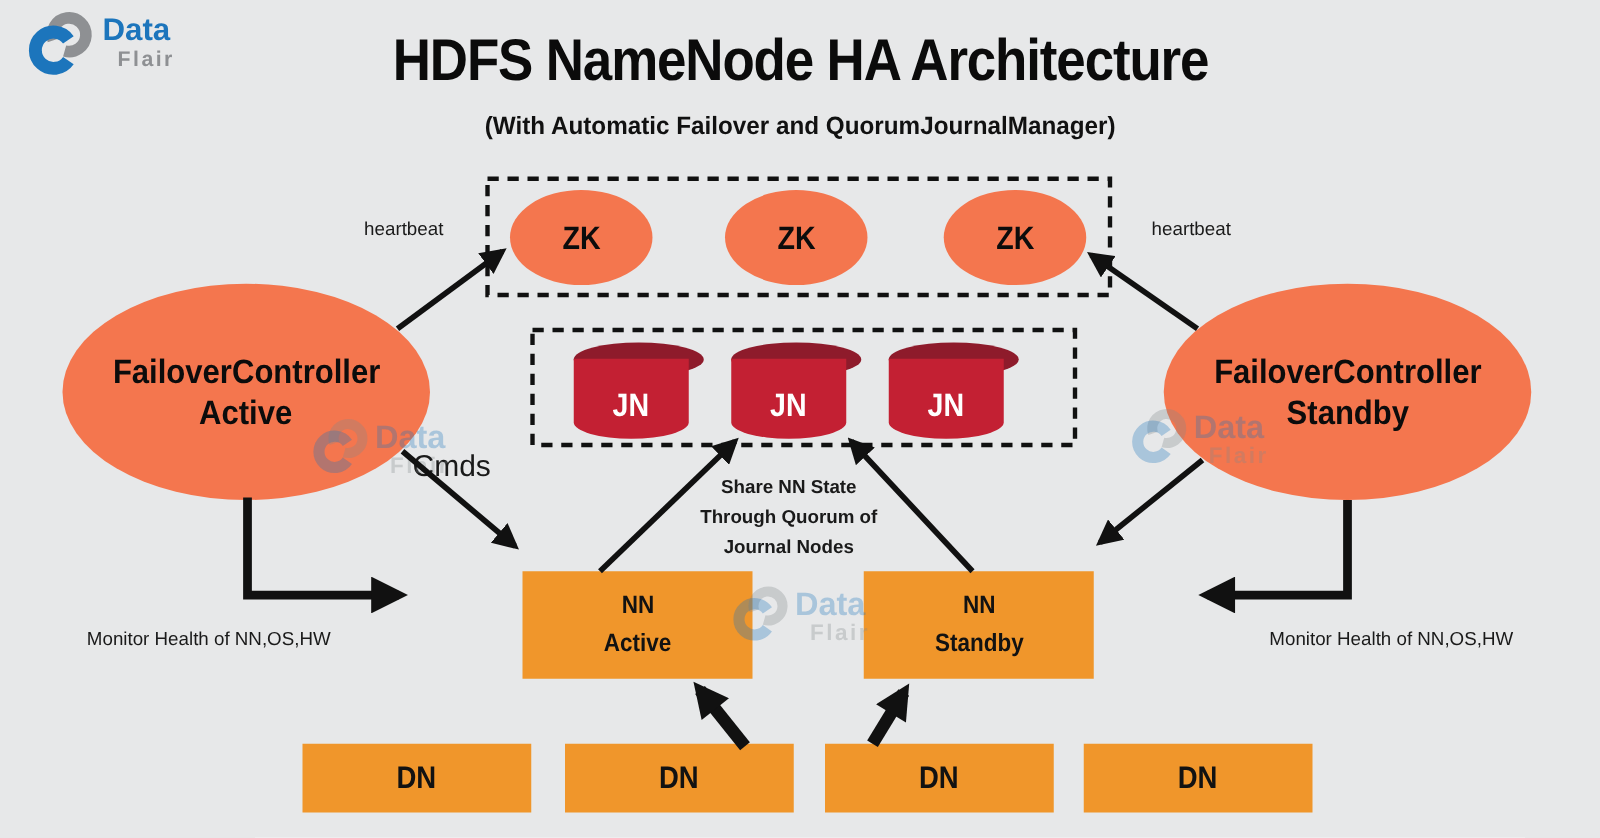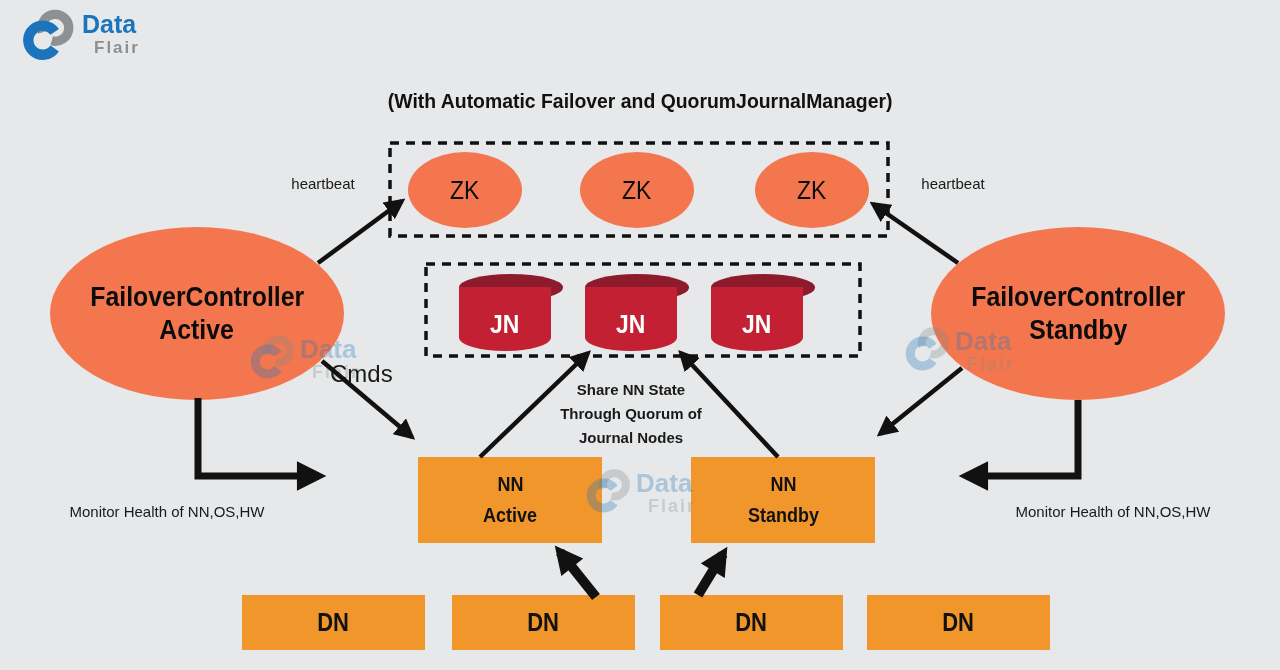--- a/index.html
+++ b/index.html
@@ -17,21 +17,21 @@
   
   #logo{left:20px;top:6px;display:flex;align-items:flex-start;}
   #logo .words{margin-left:4px;line-height:1;}
   #logo .w1{display:block;color:#1c75bc;font-weight:bold;font-size:25px;margin-top:6px;}
   #logo .w2{display:block;color:#8e9093;font-weight:bold;font-size:17px;margin:2px 0 0 12px;letter-spacing:2px;}
   
   .ellipse{background:#f4764e;border-radius:50%;display:flex;flex-direction:column;
            align-items:center;justify-content:center;text-align:center;}
   .fc{width:294px;height:173px;font-weight:bold;font-size:27px;line-height:33px;color:#0c0c0c;}
   .fc .ln{display:block;transform:scaleX(.92);transform-origin:center;white-space:nowrap;}
-  .zk{width:114px;height:76px;font-weight:normal;font-size:26px;color:#0c0c0c;}
+  .zk{width:114px;height:76px;font-weight:bold;font-size:26px;color:#0c0c0c;}
   .zk .ln{transform:scaleX(.88);}
   .box{background:#f0962b;display:flex;flex-direction:column;align-items:center;
        justify-content:center;text-align:center;font-weight:bold;color:#121212;}
   .nn{width:184px;height:86px;font-size:20px;line-height:31px;}
   .nn .ln{display:block;transform:scaleX(.9);transform-origin:center;}
   .dn{width:183px;height:55px;font-size:25px;}
   .dn .ln{transform:scaleX(.88);}
   
   .cyl{width:104px;height:77px;}
   .cyl .body{position:absolute;left:0;top:13px;width:92px;height:64px;background:#c32033;
@@ -67,20 +67,21 @@
     <svg width="58" height="58" viewBox="0 0 56 56">
       <path d="M 21.8 25.4 A 13 13 0 1 1 30.6 33.6" stroke="#8e9093" stroke-width="9" fill="none"></path>
       <path d="M 33.5 25 A 14 14 0 1 0 33.5 41" stroke="#1c75bc" stroke-width="10" fill="none"></path>
     </svg>
     <span class="words">
       <span class="w1">Data</span>
       <span class="w2">Flair</span>
     </span>
   </div>
 
+  <div id="title" class="abs content"><span>HDFS NameNode HA Architecture</span></div>
   <div id="subtitle" class="abs content"><span>(With Automatic Failover and QuorumJournalManager)</span></div>
 
   <div class="wm abs" style="left:248px;top:332px;">
     <svg width="50" height="50" viewBox="0 0 56 56">
       <path d="M 21.8 25.4 A 13 13 0 1 1 30.6 33.6" stroke="rgba(130,135,140,.30)" stroke-width="9" fill="none"></path>
       <path d="M 33.5 25 A 14 14 0 1 0 33.5 41" stroke="rgba(28,117,188,.30)" stroke-width="10" fill="none"></path>
     </svg>
     <span class="words">
         <span class="w1">Data</span>
     <span class="w2">Flair</span>

